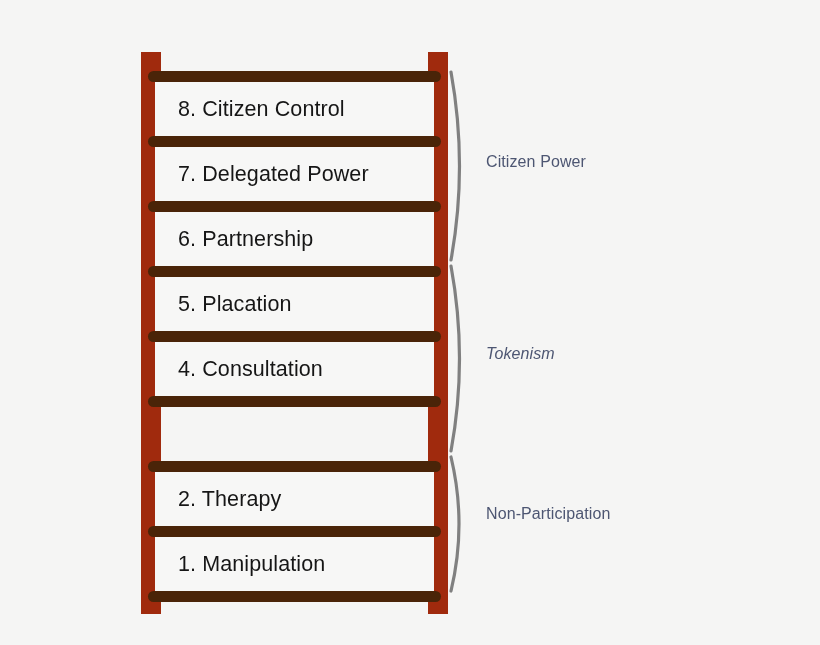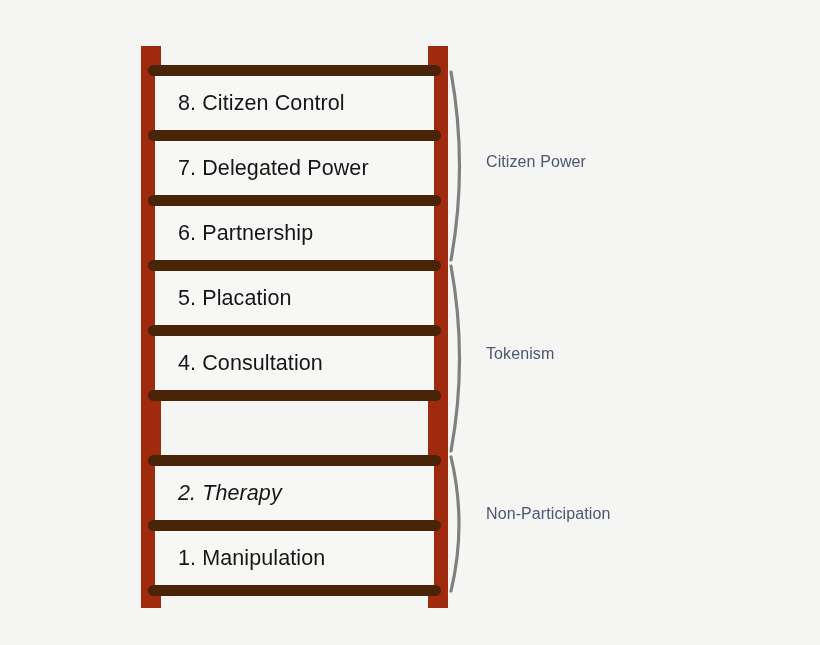--- a/index.html
+++ b/index.html
@@ -21,21 +21,21 @@
     left: 0;
     top: 0;
     width: 820px;
     height: 645px;
   }
 
   
   .ladder {
     position: absolute;
     left: 141px;
-    top: 46px;
+    top: 52px;
     width: 307px;   
     height: 562px;  
   }
 
   .rail {
     position: absolute;
     top: 0;
     width: 20px;
     height: 562px;
     background: #a02a0d;
@@ -113,21 +113,21 @@
       </div>
       <div class="step-panel" style="top:130px;height:65px;">
         <span class="step-label">6. Partnership</span>
       </div>
       <div class="step-panel" style="top:195px;height:65px;">
         <span class="step-label">5. Placation</span>
       </div>
       <div class="step-panel" style="top:260px;height:65px;">
         <span class="step-label">4. Consultation</span>
       </div>
-      <div class="step-panel" style="top:390px;height:65px;font-style:italic;">
+      <div class="step-panel" style="top:390px;height:65px;">
         <span class="step-label">2. Therapy</span>
       </div>
       <div class="step-panel" style="top:455px;height:65px;text-align:right;">
         <span class="step-label">1. Manipulation</span>
       </div>
     </div>
 
     <div class="rung" style="top:19px;"></div>
     <div class="rung" style="top:84px;"></div>
     <div class="rung" style="top:149px;"></div>
@@ -145,21 +145,21 @@
       <path d="M 2 4 Q 19 98 2 192" fill="none" stroke="#808080" stroke-width="3.2" stroke-linecap="round"></path>
     </svg>
   </div>
   <div class="group-label" style="left:486px; top:153px;">Citizen Power</div>
 
   <div class="bracket" style="left:449px; top:262px; width:22px; height:193px;">
     <svg width="22" height="193" viewBox="0 0 22 193" aria-hidden="true">
       <path d="M 2 4 Q 19 96.5 2 189" fill="none" stroke="#808080" stroke-width="3.2" stroke-linecap="round"></path>
     </svg>
   </div>
-  <div class="group-label" style="left:486px; top:345px;">Tokenism</div>
+  <div class="group-label" style="left:486px; top:345px;font-style:italic;">Tokenism</div>
 
   <div class="bracket" style="left:449px; top:453px; width:22px; height:142px;">
     <svg width="22" height="142" viewBox="0 0 22 142" aria-hidden="true">
       <path d="M 2 4 Q 18 71 2 138" fill="none" stroke="#808080" stroke-width="3.2" stroke-linecap="round"></path>
     </svg>
   </div>
   <div class="group-label" style="left:486px; top:505px;">Non-Participation</div>
 
 </div>
 

